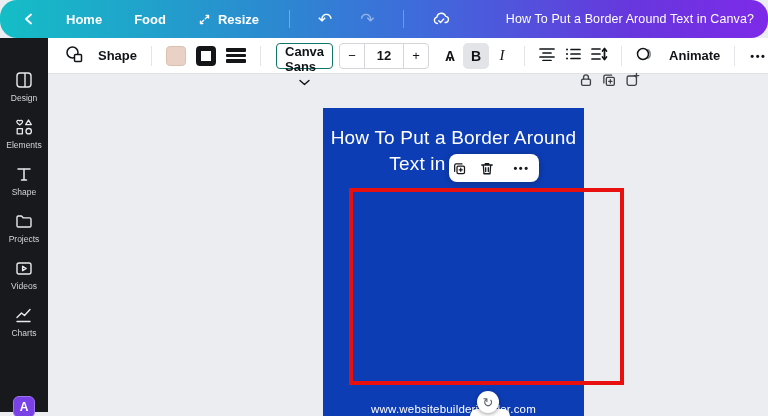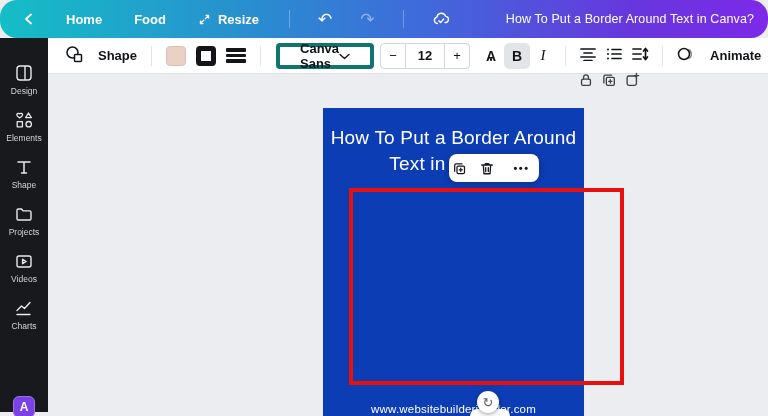--- a/index.html
+++ b/index.html
@@ -18,21 +18,21 @@
             padding:6px 10px; border-radius:6px; cursor:pointer; white-space:nowrap; }
   .tb-icon svg { display:block; }
   .tb-div { width:1px; height:18px; background:rgba(255,255,255,.3); margin:0 8px; }
   .glyph-btn { font-size:17px; line-height:1; padding:4px 8px; border-radius:6px; cursor:pointer; }
   .glyph-btn.dim { opacity:.45; }
   .doc-title { margin-left:auto; font-size:12.5px; font-weight:400; letter-spacing:.1px; }
 
   
   .sidebar {
     position:absolute; left:0; top:38px; width:48px; height:374px;
-    background:#18191c; display:flex; flex-direction:column; align-items:center; padding-top:18px;
+    background:#18191c; display:flex; flex-direction:column; align-items:center; padding-top:25px;
   }
   .nav-item { width:48px; height:47px; display:flex; flex-direction:column; align-items:center;
               justify-content:center; gap:3px; color:#e8eaec; cursor:pointer; }
   .nav-item .lbl { font-size:8.5px; color:#d2d5d9; }
   .nav-item svg { display:block; }
   .app-chip { margin-top:auto; margin-bottom:-6px; display:flex; flex-direction:column; align-items:center; }
   .app-icon { width:22px; height:22px; border-radius:6px; background:#7a41e6; color:#fff;
               font-size:12px; font-weight:700; display:flex; align-items:center; justify-content:center;
               border:1px solid #9d74f0; }
 
@@ -44,22 +44,22 @@
   }
   .t-div { width:1px; height:20px; background:#e3e5e8; margin:0 9px; flex:0 0 auto; }
   .t-btn { display:flex; align-items:center; gap:15px; font-size:13px; font-weight:600;
            padding:4px 5px; border-radius:5px; cursor:pointer; white-space:nowrap; }
   .swatch { width:20px; height:20px; border-radius:4px; margin:0 5px; cursor:pointer; flex:0 0 auto; }
   .swatch.fill { background:#e9d2c5; border:1px solid #d9c0b1; }
   .swatch.border-color { background:#fff; border:5px solid #131518; }
   .swatch.weight { display:flex; flex-direction:column; justify-content:center; gap:2px; border:none; }
   .swatch.weight i { display:block; height:3.5px; background:#131518; border-radius:1px; }
   .font-select { display:flex; align-items:center; justify-content:space-between; width:112px; height:26px;
-                 border:4px solid #0f766e; border-radius:4px; padding:0 20px; font-size:13px;
-                 font-weight:600; margin:0 6px; cursor:pointer; }
+                 border:1px solid #0f766e; border-radius:4px; padding:0 8px; font-size:13px;
+                 font-weight:600; margin:0 6px; cursor:pointer;flex-direction:column; }
   .size-ctrl { display:flex; align-items:center; height:26px; border:1px solid #d3d5d9; border-radius:4px;
                overflow:hidden; margin-right:8px; flex:0 0 auto; }
   .size-ctrl span { display:flex; align-items:center; justify-content:center; height:100%;
                     font-size:13px; cursor:pointer; }
   .size-ctrl .seg-minus { width:24px; }
   .size-ctrl .seg-val { width:40px; border-left:1px solid #d3d5d9; border-right:1px solid #d3d5d9; font-weight:600; }
   .size-ctrl .seg-plus { width:24px; }
   .fmt-btn { width:26px; height:26px; display:flex; align-items:center; justify-content:center;
              border-radius:5px; font-size:14px; cursor:pointer; flex:0 0 auto; }
   .fmt-btn.active { background:#e2e4e7; }

